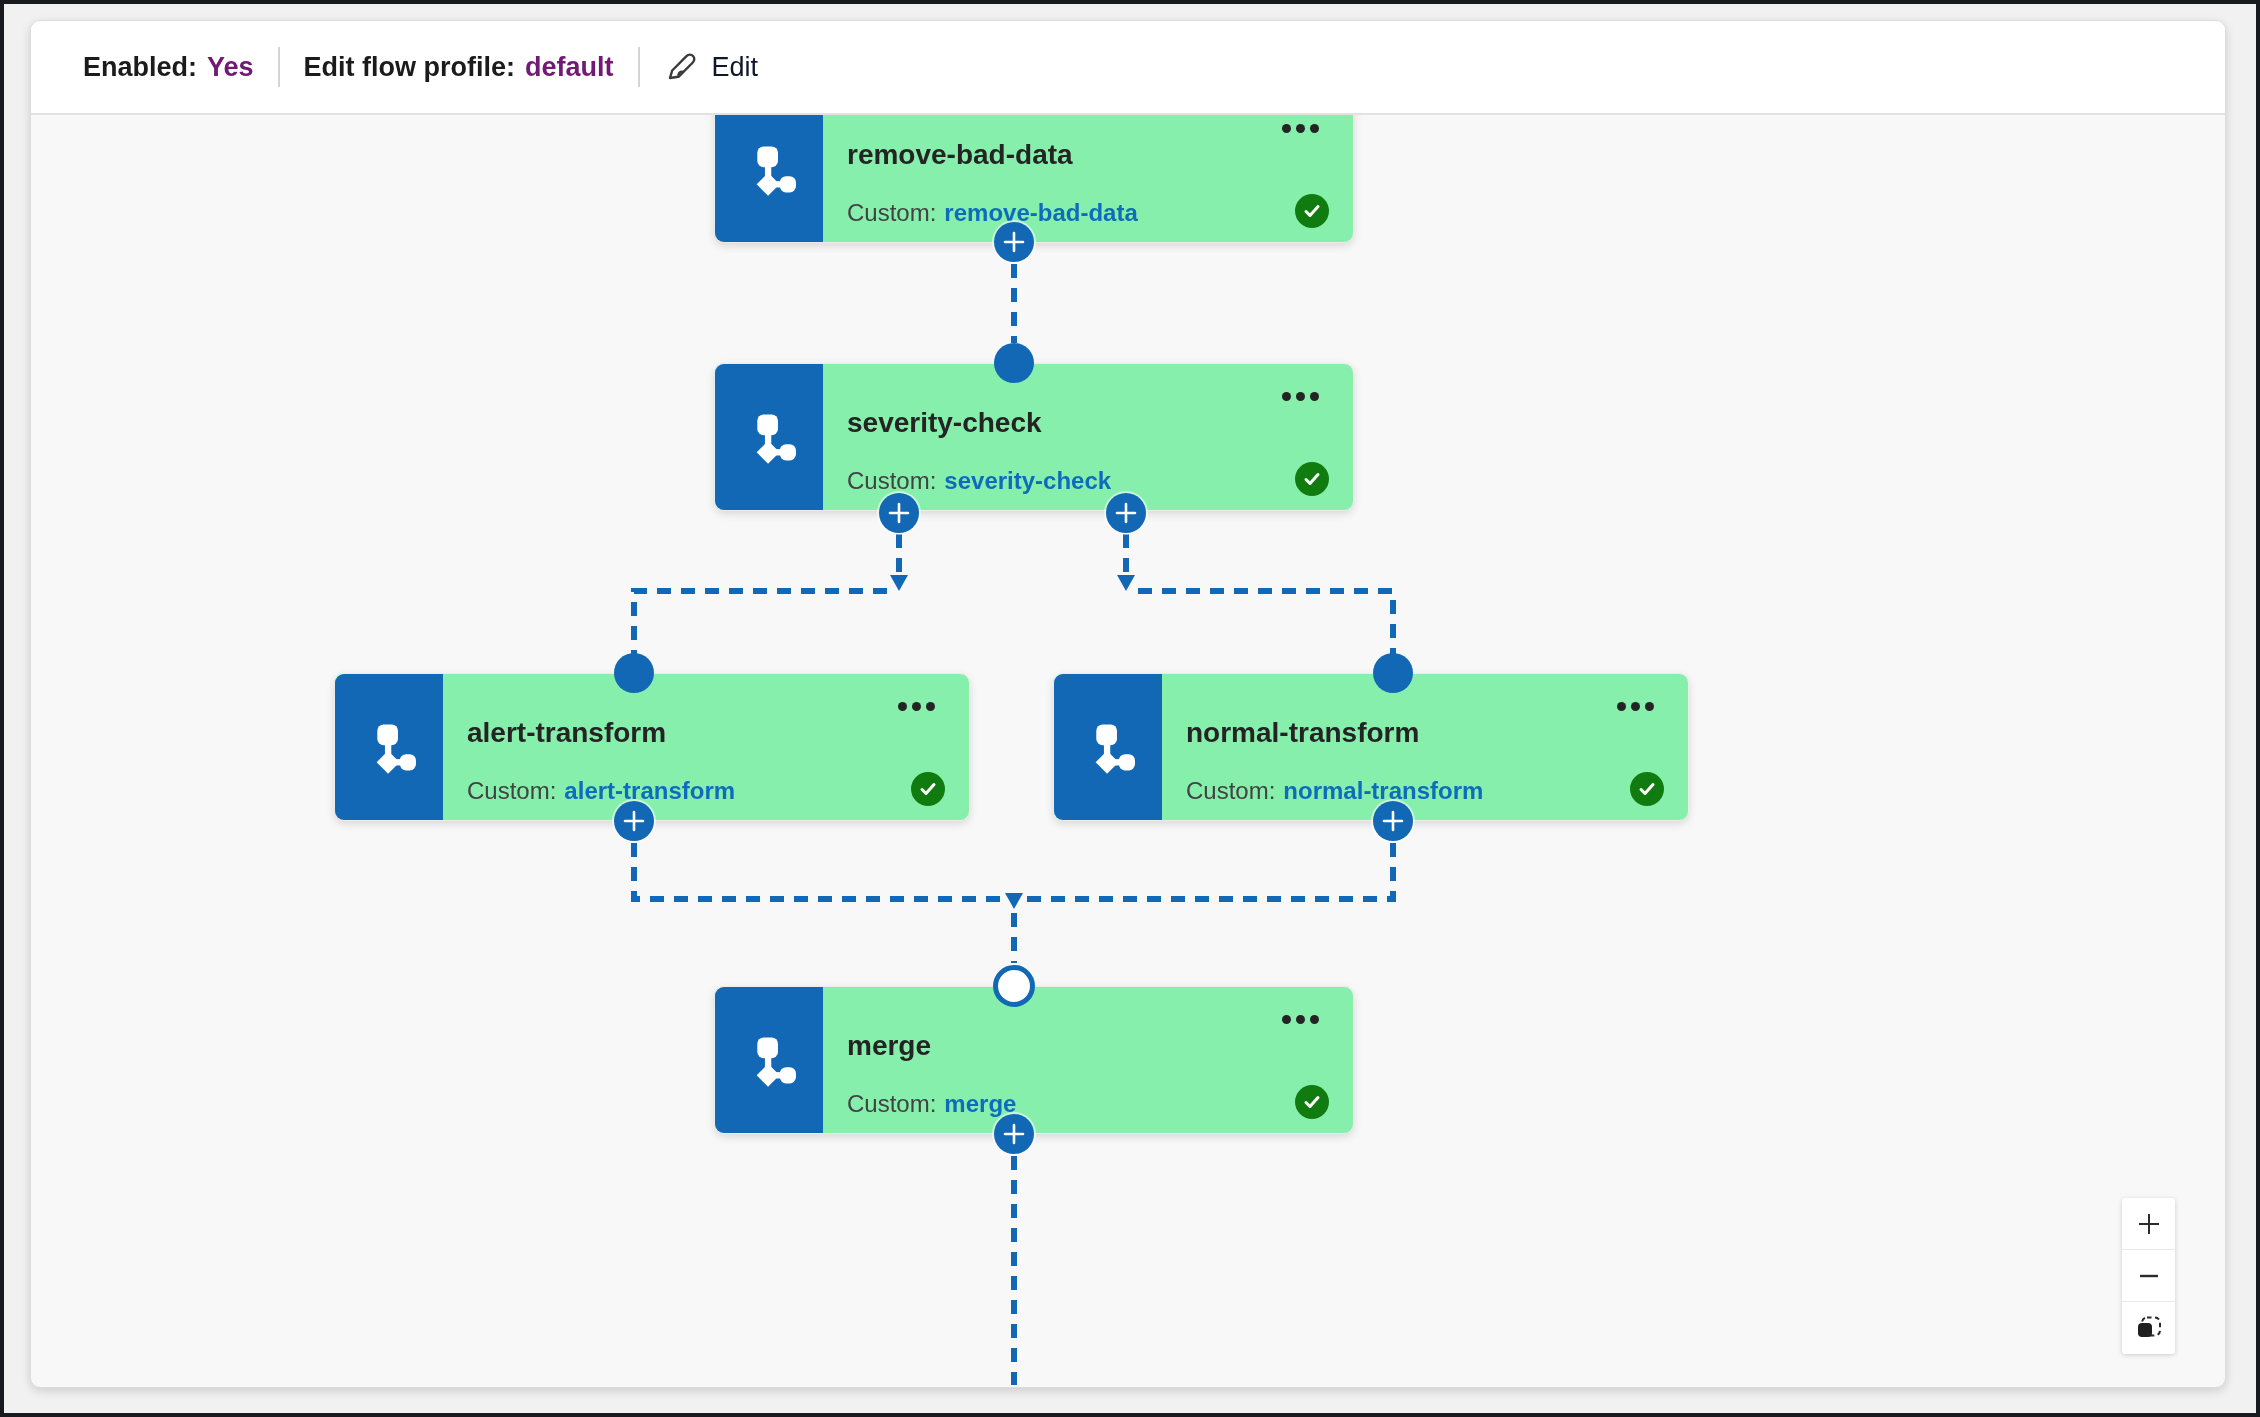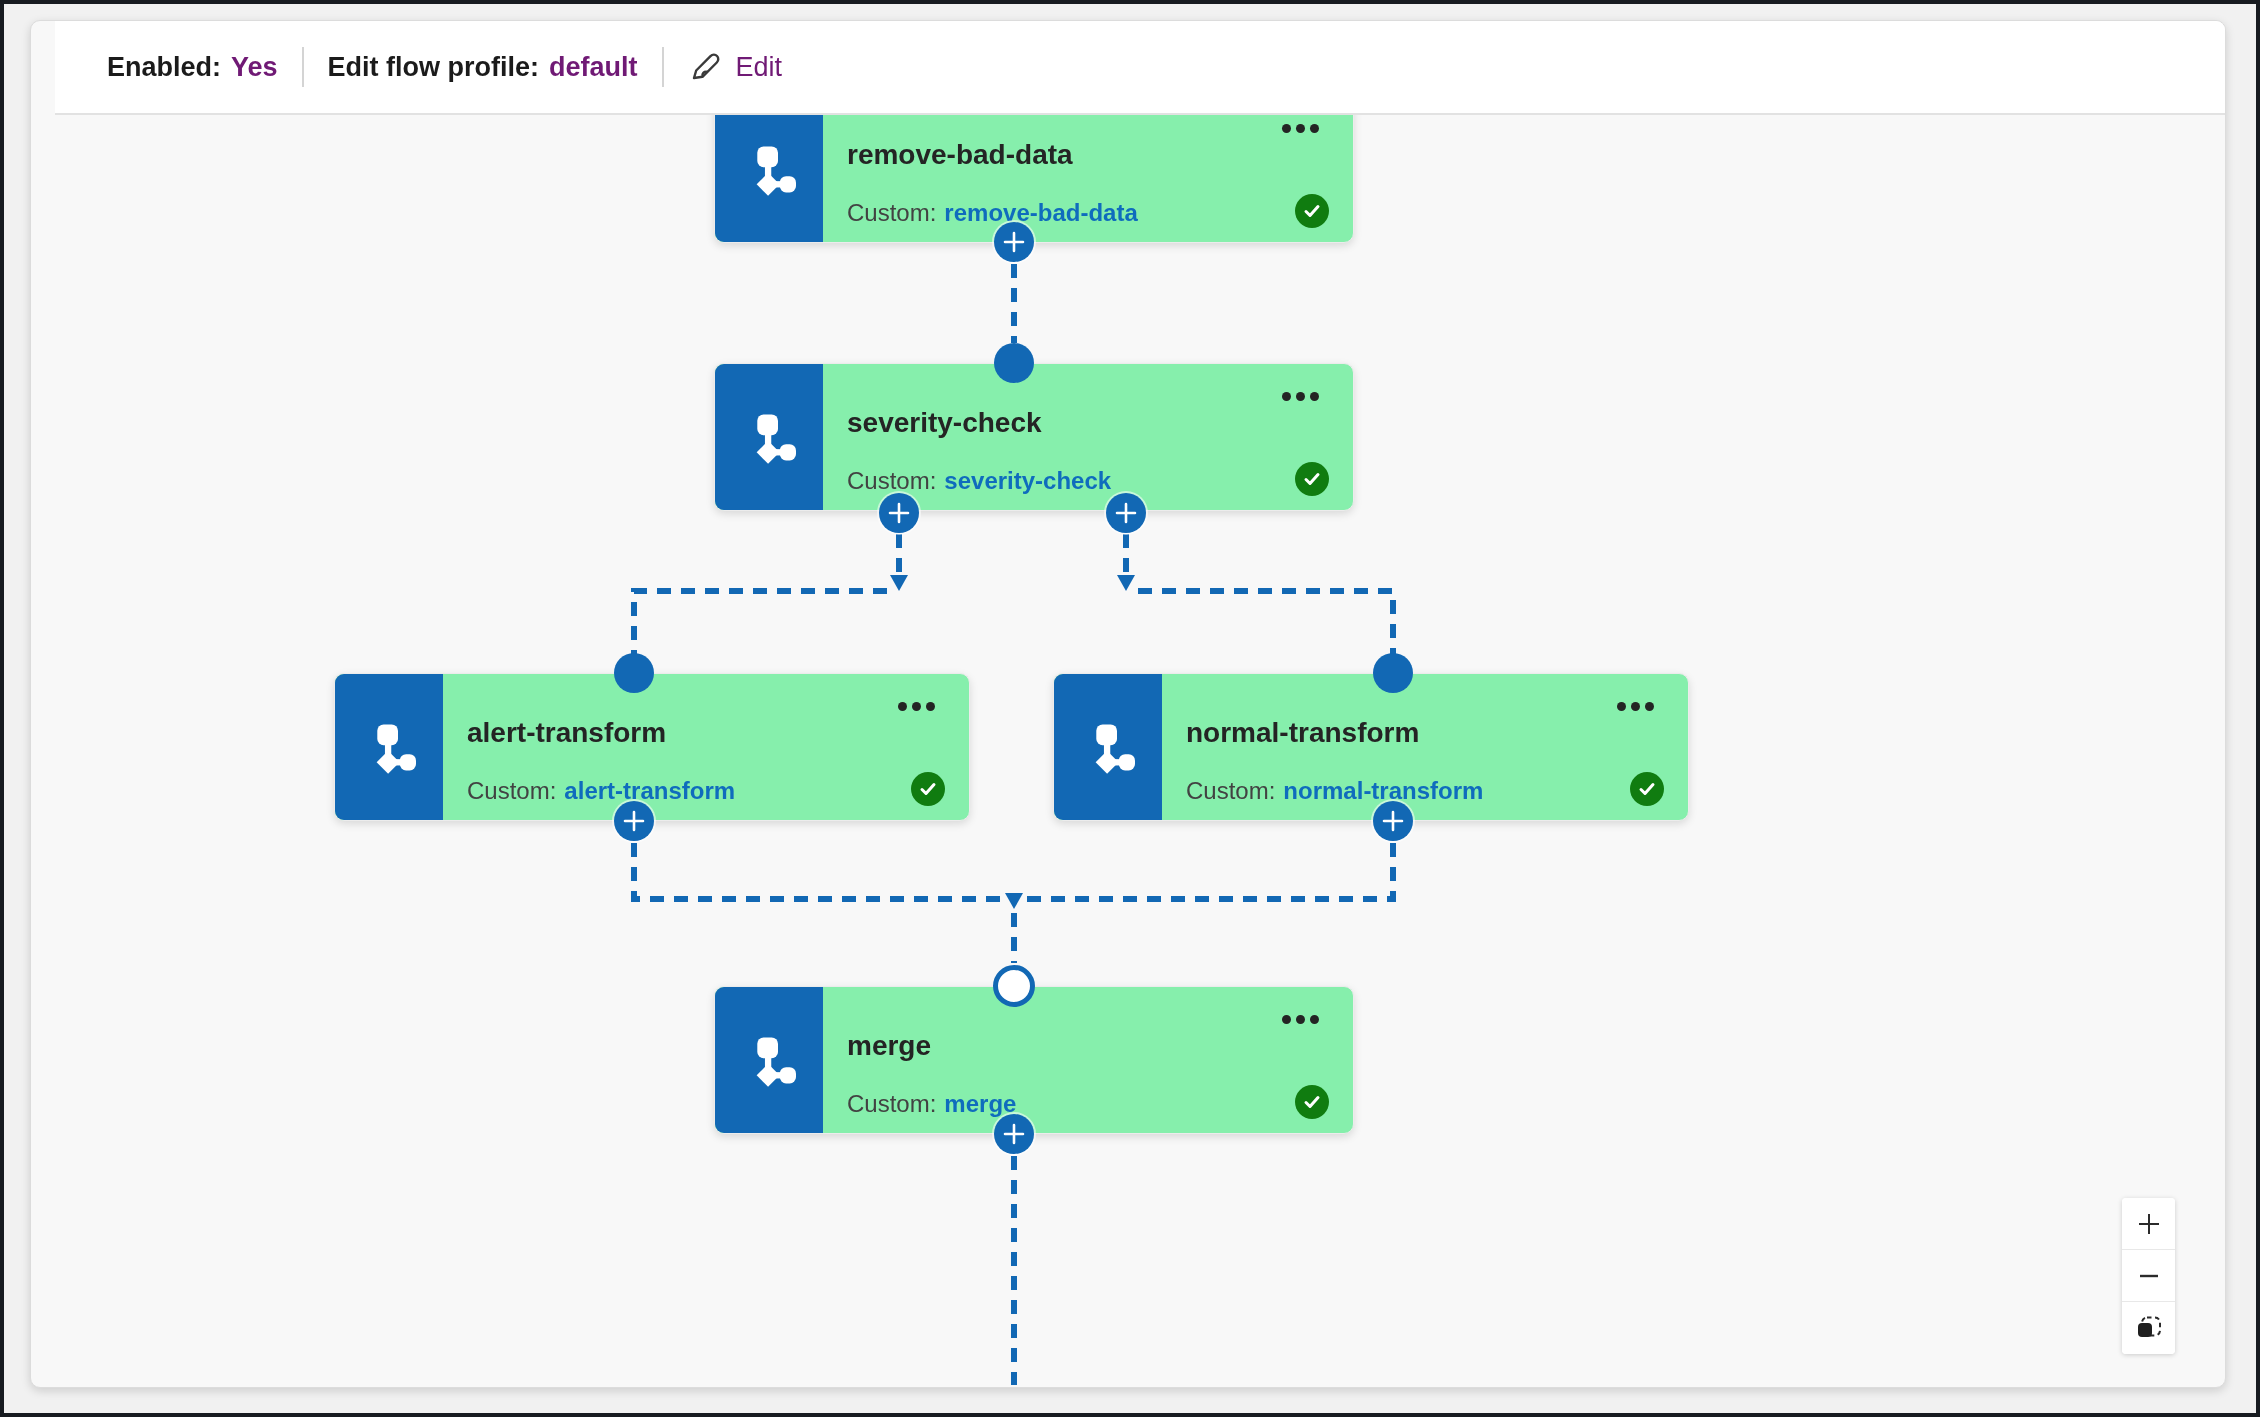--- a/index.html
+++ b/index.html
@@ -16,28 +16,28 @@
     position:absolute;left:30px;top:20px;width:2194px;height:1366px;
     background:#f8f8f8;border:1px solid #dcdcdc;border-radius:10px;
     box-shadow:0 3px 10px rgba(0,0,0,.15);
     overflow:hidden;
   }
 
   
   .toolbar{
     position:absolute;left:0;top:0;right:0;height:92px;background:#ffffff;
     border-bottom:2px solid #e2e2e2;display:flex;align-items:center;
-    padding-left:52px;z-index:40;font-size:27px;color:#242424;margin-left:24px;
+    padding-left:52px;z-index:40;font-size:27px;color:#242424;
   }
   .tb-label{font-weight:700;color:#1b1b1b;}
   .tb-value{font-weight:700;color:#701a75;margin-left:10px;}
   .tb-divider{width:2px;height:40px;background:#d4d4d4;margin:0 24px;}
   .edit-btn{display:flex;align-items:center;cursor:pointer;color:#323130;}
   .edit-btn svg{margin-right:14px;}
-  .edit-label{font-size:27px;color:#701a75;}
+  .edit-label{font-size:27px;color:#0f172a;}
 
   
   .node{
     position:absolute;width:640px;height:148px;background:#86efac;
     border:1px solid #ececec;border-radius:10px;
     box-shadow:0 3px 8px rgba(0,0,0,.13);
     z-index:10;box-sizing:border-box;
   }
   .node .iconsq{
     position:absolute;left:0;top:0;bottom:0;width:108px;background:#1268b4;

